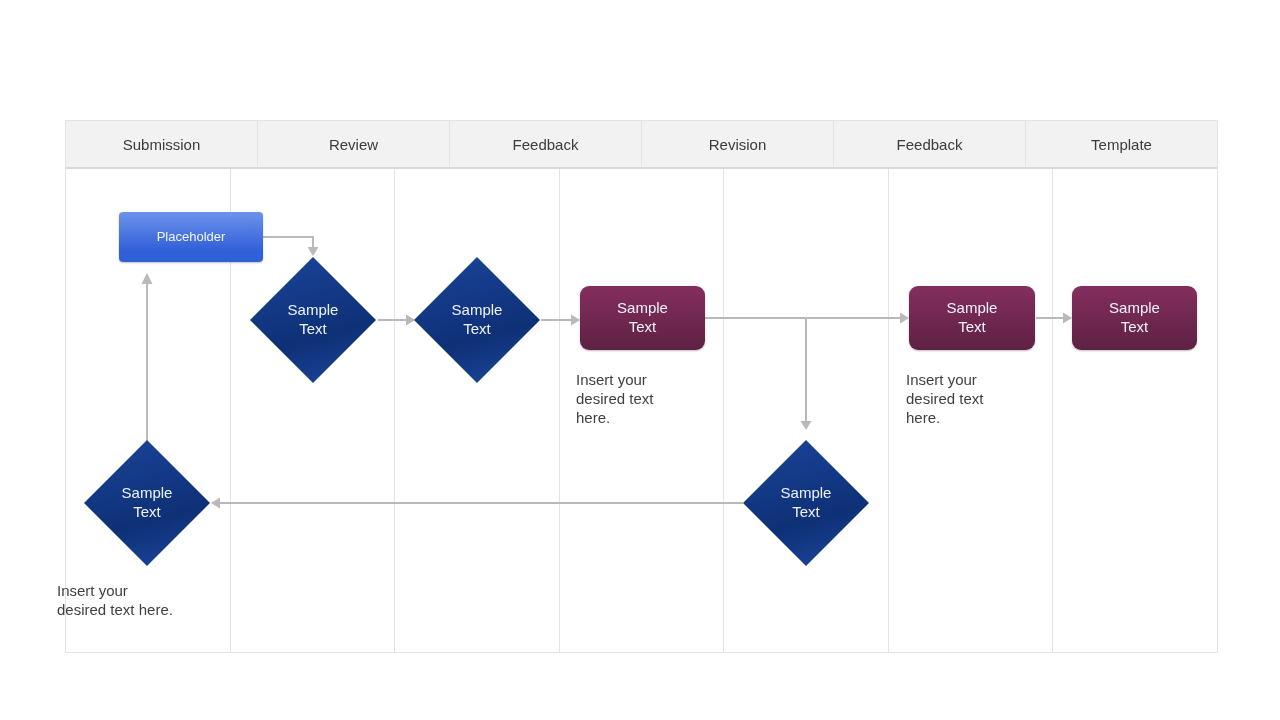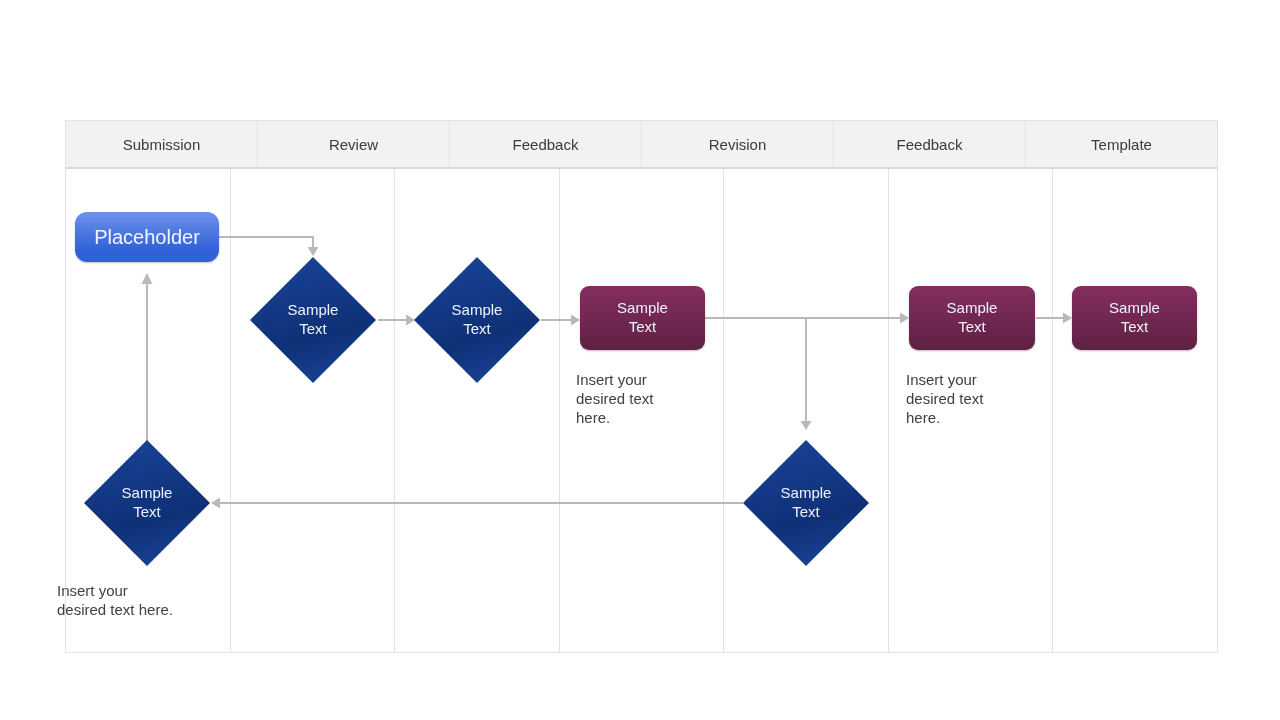--- a/index.html
+++ b/index.html
@@ -34,23 +34,23 @@
   .connectors{position:absolute;left:0;top:0;width:1280px;height:720px;z-index:1;pointer-events:none;}
   .connectors line,.connectors polyline{stroke:var(--connector-gray);stroke-width:2;fill:none;}
   .connectors polygon{fill:var(--connector-gray);stroke:none;}
 
   
   .shape{position:absolute;z-index:2;display:flex;align-items:center;justify-content:center;
     color:#eef3fb;text-align:center;white-space:pre-line;line-height:1.25;cursor:default;}
   .rect{border-radius:9px;font-size:15px;
     background:linear-gradient(180deg,var(--purple-top) 0%,var(--purple-bottom) 100%);
     box-shadow:0 1px 2px rgba(0,0,0,0.25);}
-  .blue-rect{border-radius:12px;font-size:20px;color:#f2f6ff;
+  .blue-rect{border-radius:4px;font-size:13px;color:#f2f6ff;
     background:linear-gradient(180deg,var(--accent-blue-top) 0%,var(--accent-blue-bottom) 78%);
-    box-shadow:0 1px 2px rgba(0,0,0,0.25);}
+    box-shadow:0 1px 2px rgba(0,0,0,0.25);margin-left:44px;}
   .diamond{width:126px;height:126px;font-size:15px;
     background:linear-gradient(165deg,var(--diamond-navy-top) 0%,var(--diamond-navy-bottom) 62%,#1c479e 100%);
     clip-path:polygon(50% 0,100% 50%,50% 100%,0 50%);}
 
   .sh-placeholder{left:75px;top:212px;width:144px;height:50px;}
   .sh-review{left:250px;top:257px;}
   .sh-approval{left:414px;top:257px;}
   .sh-feedback{left:580px;top:286px;width:125px;height:64px;}
   .sh-revision{left:743px;top:440px;}
   .sh-final{left:909px;top:286px;width:126px;height:64px;}

